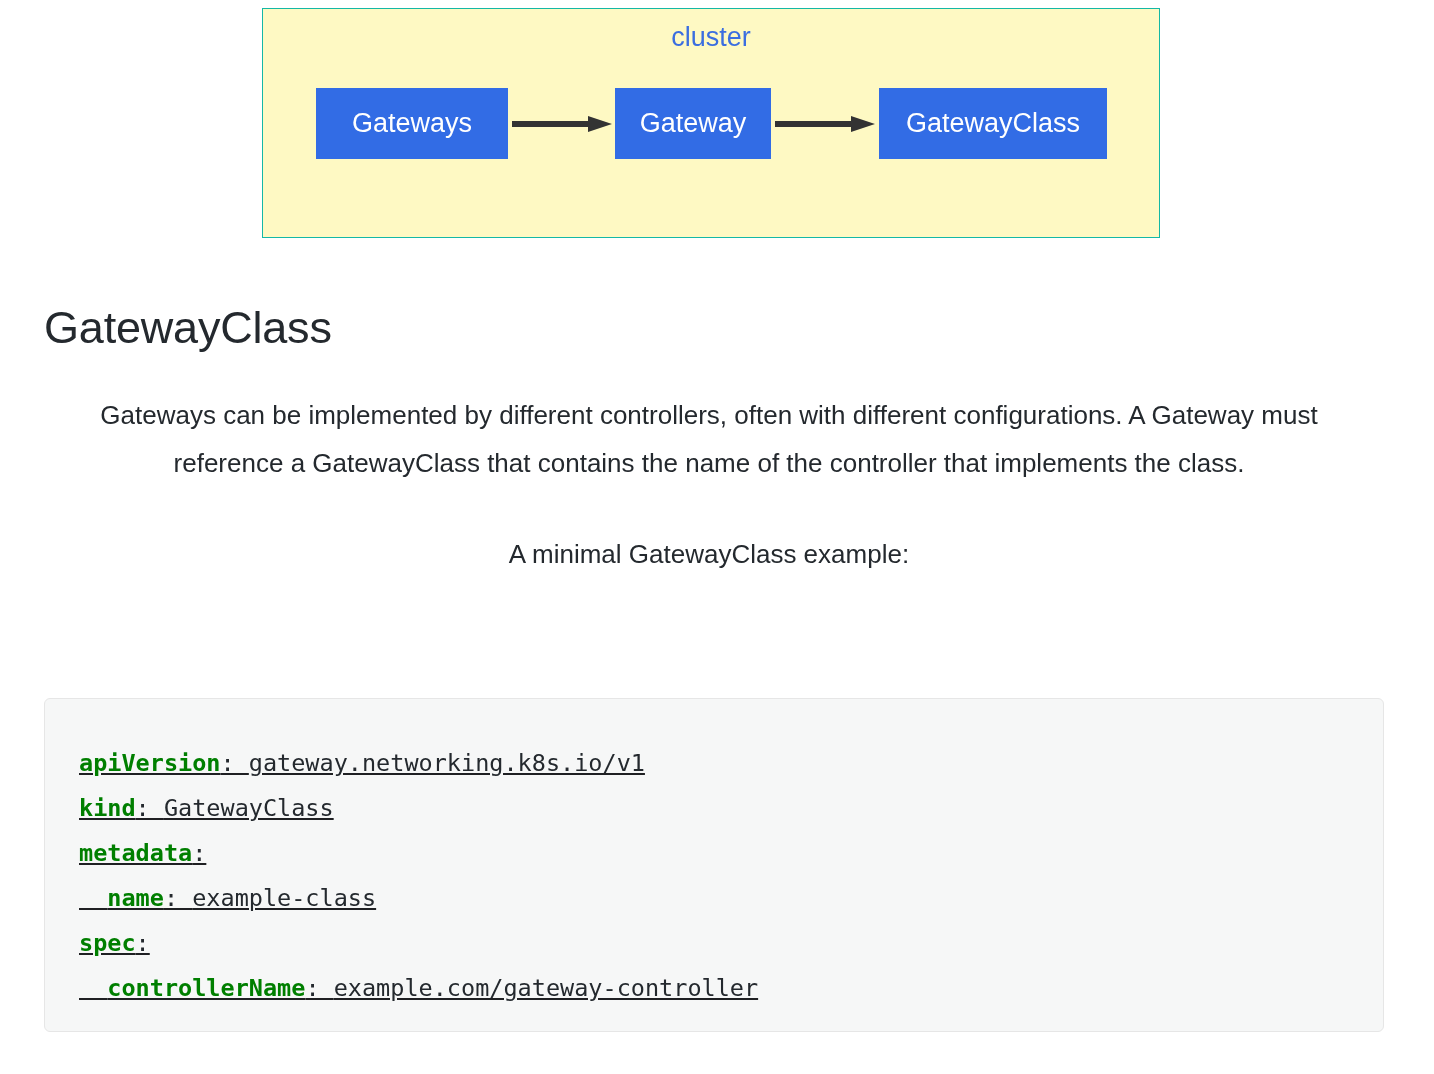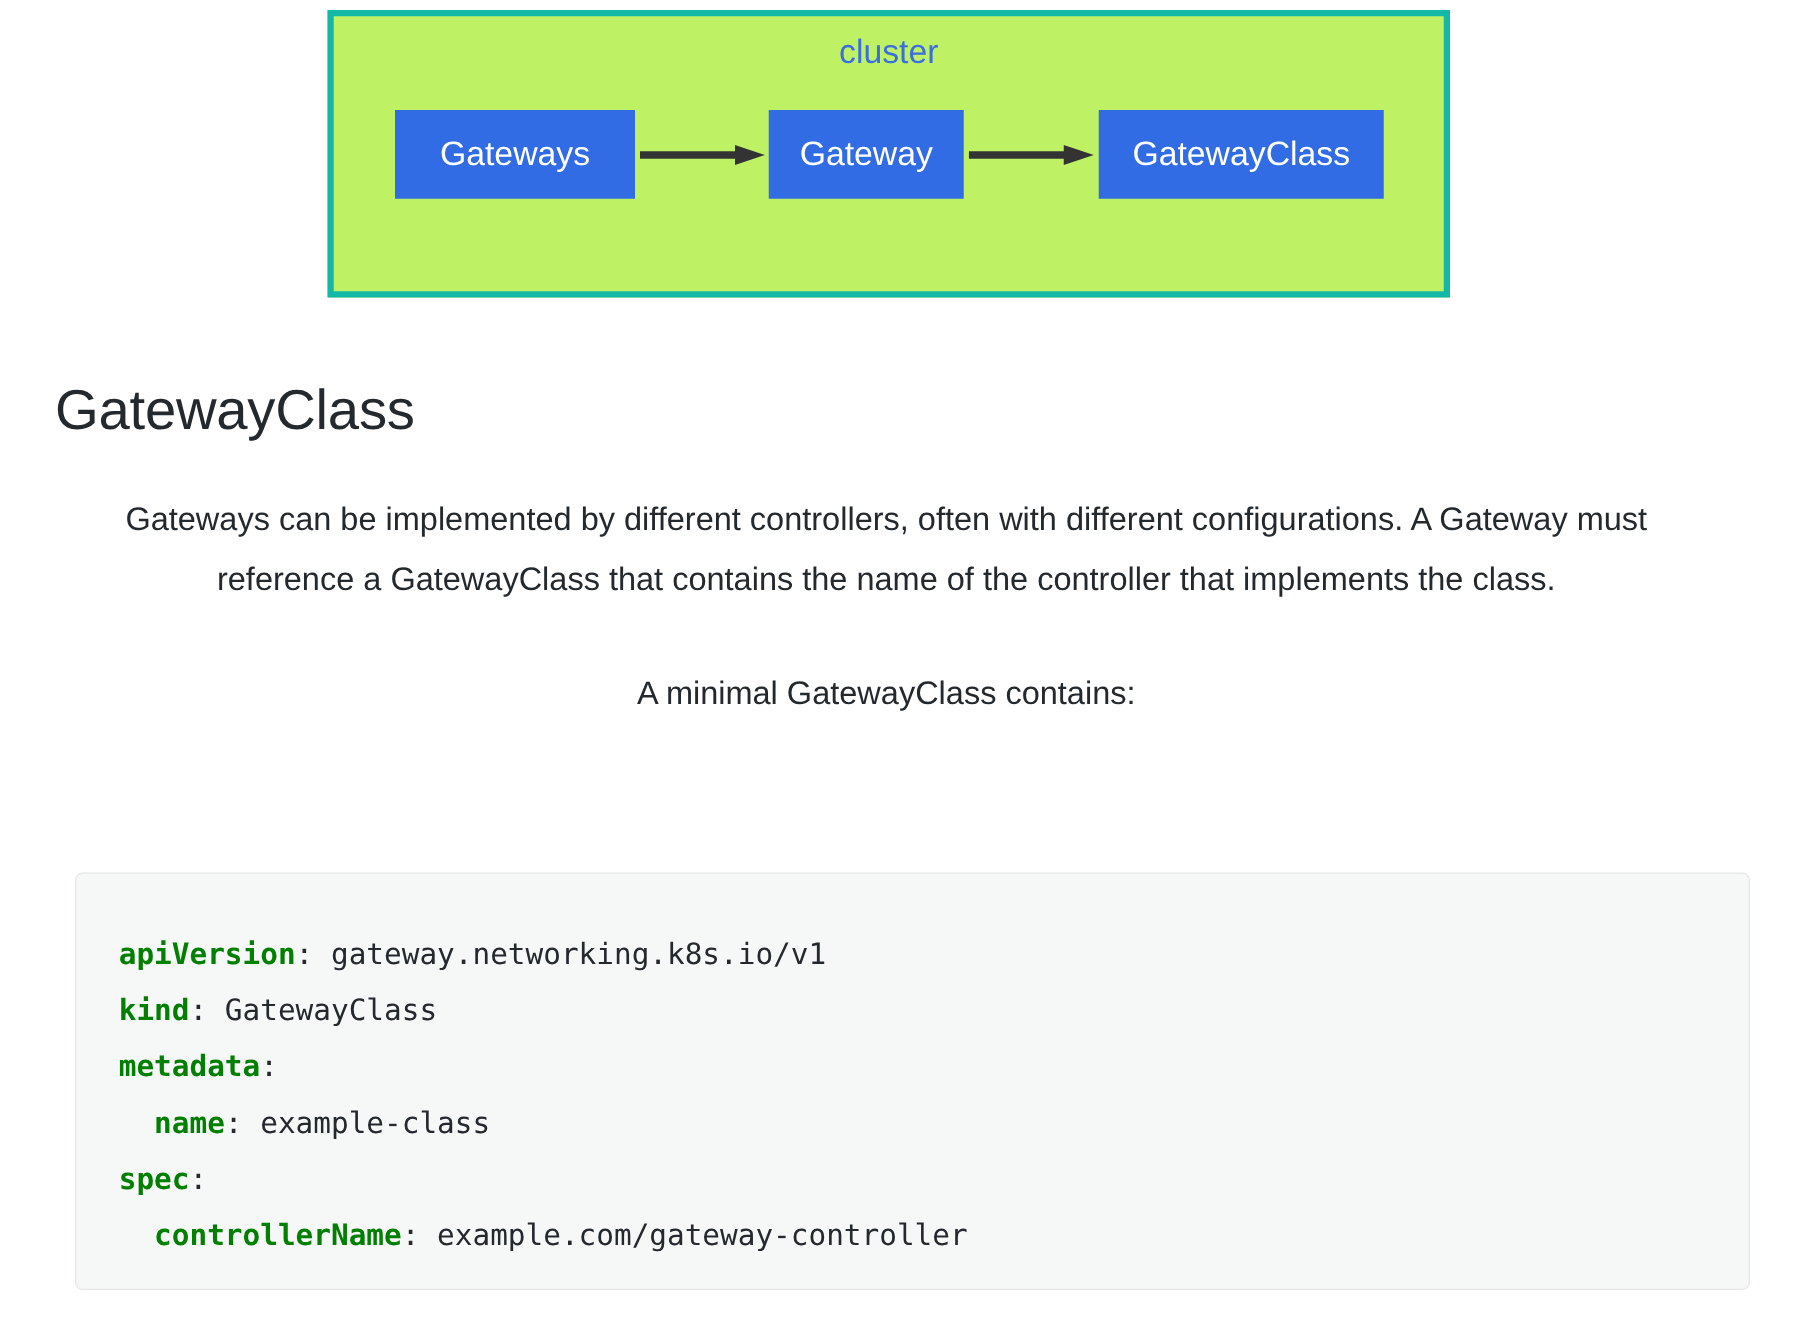--- a/index.html
+++ b/index.html
@@ -23,22 +23,22 @@
     top: 0;
     width: 1434px;
     height: 250px;
   }
   .cluster-box {
     position: absolute;
     left: 262px;
     top: 8px;
     width: 898px;
     height: 230px;
-    border: 5px solid #14b8a6;
-    background: #bef264;
+    border: 1px solid #14b8a6;
+    background: #fef9c3;
     box-sizing: border-box;
   }
   .cluster-label {
     position: absolute;
     left: 0;
     right: 0;
     top: 14px;
     text-align: center;
     font-size: 27px;
     color: #3b6ee0;
@@ -96,29 +96,30 @@
     max-width: 1330px;
     text-align: center;
   }
   p.body-text.second {
     margin-top: 44px;
   }
 
   
   .code-block {
     position: absolute;
-    left: 60px;
+    left: 44px;
     top: 698px;
     width: 1340px;
     height: 334px;
     background: #f6f7f7;
     border: 1px solid #e6e6e6;
     border-radius: 6px;
     box-sizing: border-box;
     overflow: hidden;
+    text-decoration: underline;
   }
   pre.code {
     margin: 0;
     padding: 42px 0 0 34px;
     font-family: "DejaVu Sans Mono", "Liberation Mono", monospace;
     font-size: 23.5px;
     line-height: 45px;
     color: #24292e;
     white-space: pre;
   }
@@ -158,18 +159,18 @@
   </div>
 
   <div class="node node-gatewayclass">
     <span>GatewayClass</span>
   </div>
 </div>
 
 <div class="article">
   <h1 class="page-title">GatewayClass</h1>
   <p class="body-text">Gateways can be implemented by different controllers, often with different configurations. A Gateway must reference a GatewayClass that contains the name of the controller that implements the class.</p>
-  <p class="body-text second">A minimal GatewayClass contains:</p>
+  <p class="body-text second">A minimal GatewayClass example:</p>
 </div>
 
 <div class="code-block">
   <pre class="code"><span class="code-line"><span class="k">apiVersion</span><span class="punct">: </span><span class="v">gateway.networking.k8s.io/v1</span></span><span class="code-line"><span class="k">kind</span><span class="punct">: </span><span class="v">GatewayClass</span></span><span class="code-line"><span class="k">metadata</span><span class="punct">:</span></span><span class="code-line"><span>  </span><span class="k">name</span><span class="punct">: </span><span class="v">example-class</span></span><span class="code-line"><span class="k">spec</span><span class="punct">:</span></span><span class="code-line"><span>  </span><span class="k">controllerName</span><span class="punct">: </span><span class="v">example.com/gateway-controller</span></span></pre>
 </div>
 
 </body></html>

